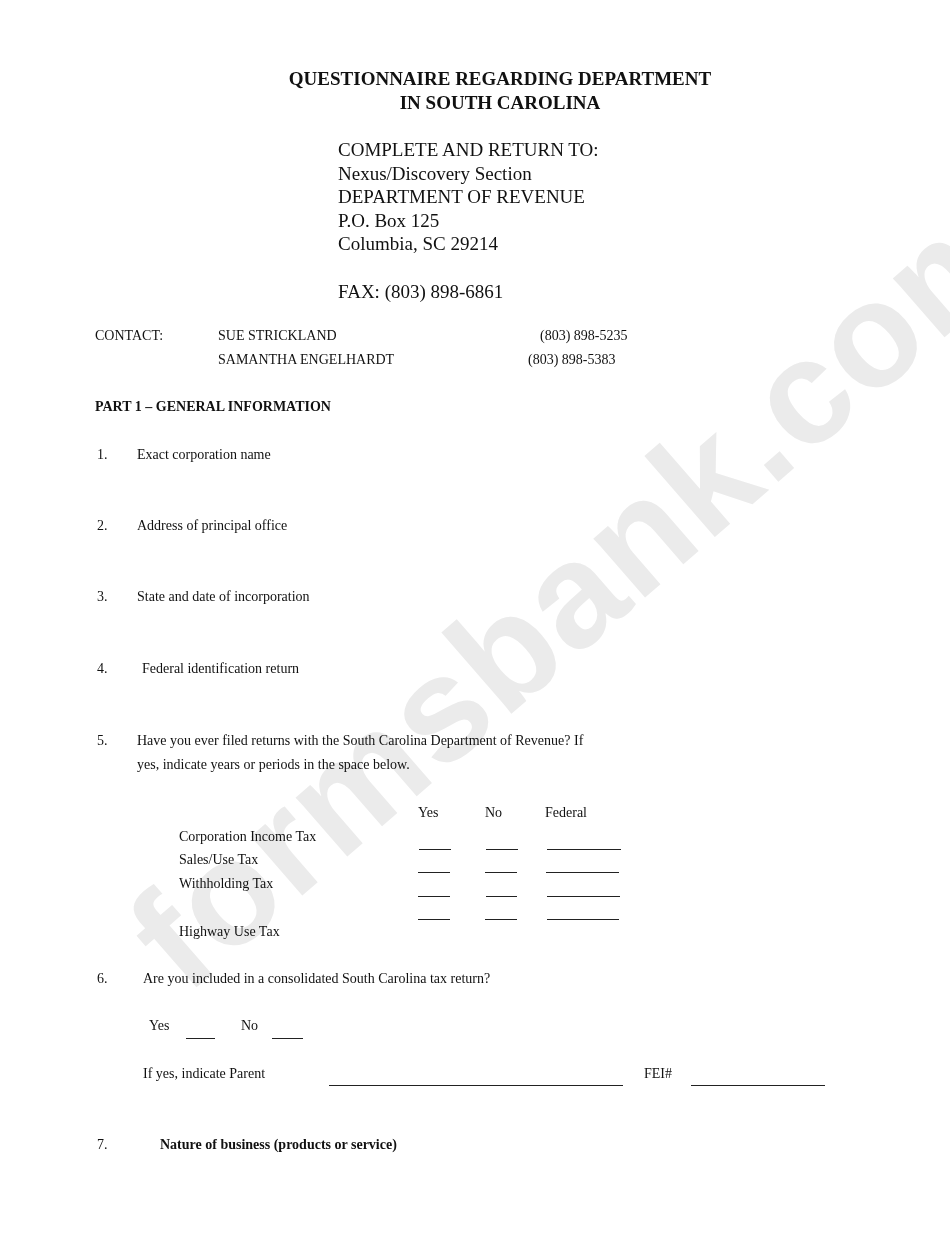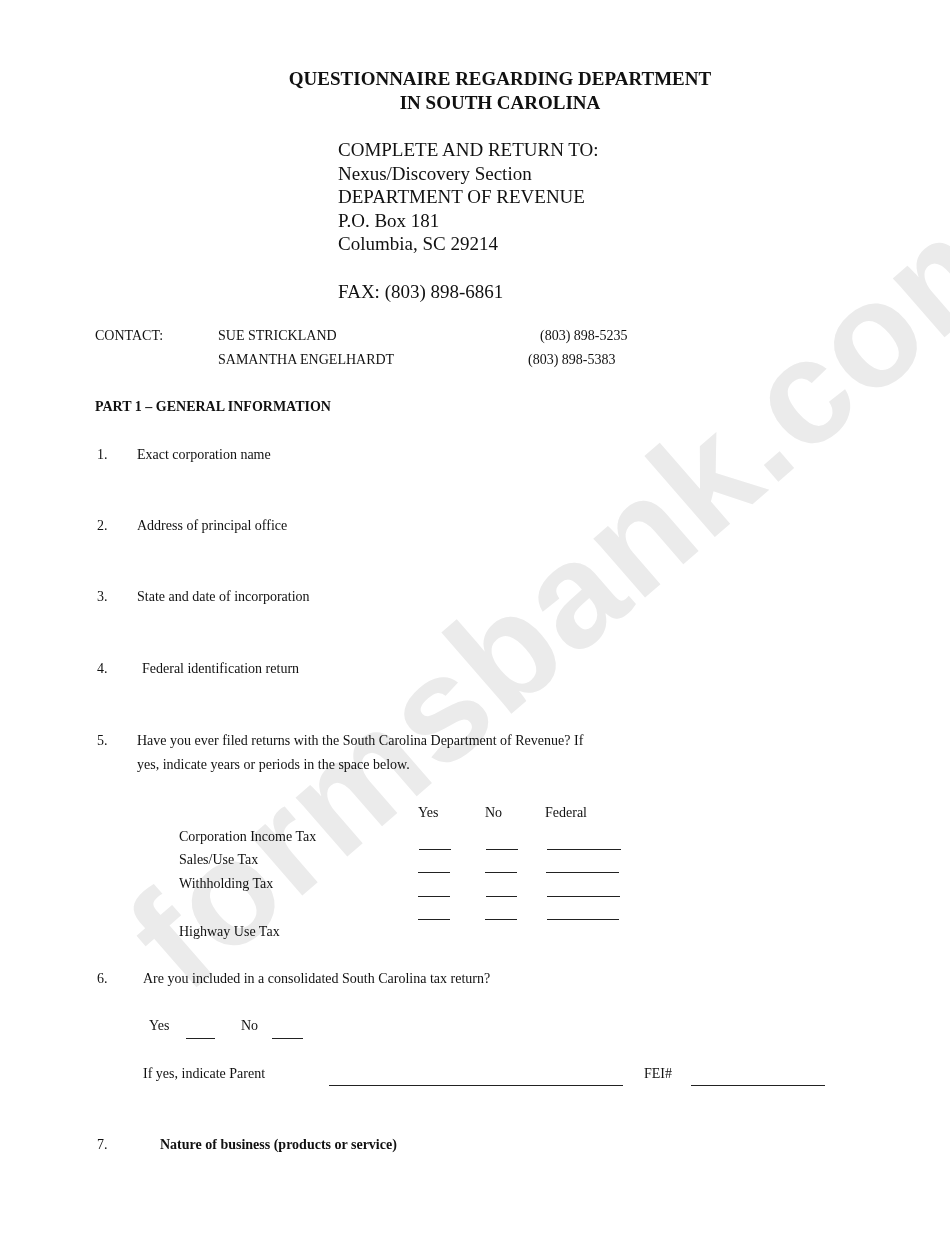--- a/index.html
+++ b/index.html
@@ -59,21 +59,21 @@
 <div class="watermark">formsbank.com</div>
 
 <div class="content">
 
   <div class="abs title" style="top:68px;">QUESTIONNAIRE REGARDING DEPARTMENT</div>
   <div class="abs title" style="top:92px;">IN SOUTH CAROLINA</div>
 
   <div class="abs center-block" style="top:139px;">COMPLETE AND RETURN TO:</div>
   <div class="abs center-block" style="top:163px;">Nexus/Discovery Section</div>
   <div class="abs center-block" style="top:186px;">DEPARTMENT OF REVENUE</div>
-  <div class="abs center-block" style="top:210px;">P.O. Box 181</div>
+  <div class="abs center-block" style="top:210px;">P.O. Box 125</div>
   <div class="abs center-block" style="top:233px;">Columbia, SC  29214</div>
   <div class="abs center-block" style="top:281px;">FAX:  (803) 898-6861</div>
 
   <div class="abs txt" style="left:95px; top:328px;">CONTACT:</div>
   <div class="abs txt" style="left:218px; top:328px;">SUE STRICKLAND</div>
   <div class="abs txt" style="left:540px; top:328px;">(803) 898-5235</div>
   <div class="abs txt" style="left:218px; top:352px;">SAMANTHA ENGELHARDT</div>
   <div class="abs txt" style="left:528px; top:352px;">(803) 898-5383</div>
 
   <div class="abs txt bold" style="left:95px; top:399px;">PART 1 – GENERAL INFORMATION</div>

